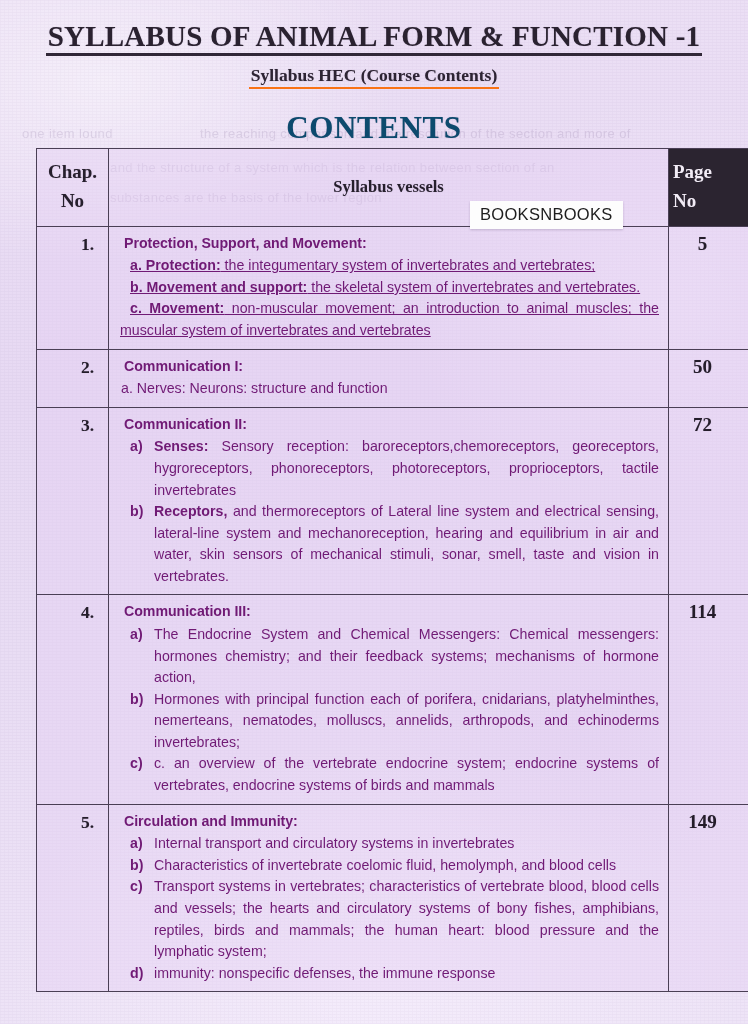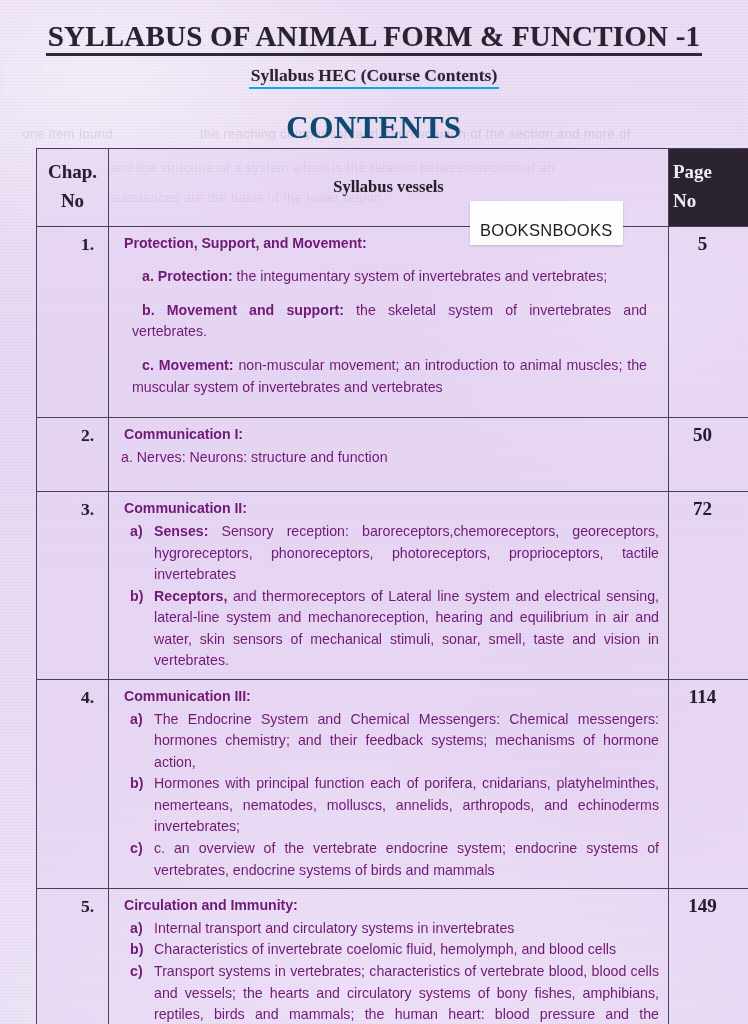--- a/index.html
+++ b/index.html
@@ -58,21 +58,21 @@
     padding: 0 2px 1px 2px;
     line-height: 1.12;
     text-shadow: 0 0 1px rgba(60,40,80,0.30);
   }
   .doc-subtitle {
     font-family: "Liberation Serif", serif;
     font-weight: bold;
     font-size: 17.5px;
     color: #2d2433;
     display: inline-block;
-    border-bottom: 2px solid #0ea5e9;
+    border-bottom: 2px solid #f97316;
     padding: 0 2px 1px 2px;
     margin-top: 9px;
     text-shadow: 0 0 1px rgba(60,40,80,0.25);
   }
   .contents-heading {
     font-family: "Liberation Serif", serif;
     font-weight: bold;
     font-size: 31px;
     color: #0c4a6e;
     letter-spacing: 0.6px;
@@ -153,21 +153,21 @@
     font-size: 14.2px;
     color: #701a75;
     line-height: 1.52;
   }
   .sec-head {
     font-weight: bold;
     margin: 0 0 1px 4px;
     letter-spacing: -0.05px;
   }
   .plain {
-    margin: 0 0 16px 1px;
+    margin: 0 0 0 1px;
   }
 
   
   ul.items {
     list-style: none;
     margin: 0;
     padding: 0;
   }
   ul.items > li {
     position: relative;
@@ -183,37 +183,38 @@
   }
   ul.items > li .lead { font-weight: bold; }
 
   
   ul.inline-items {
     list-style: none;
     margin: 0;
     padding: 0;
   }
   ul.inline-items > li {
-    margin: 12px;
+    margin: 0;
     text-align: justify;
     text-indent: 10px;
+    text-decoration: underline;
   }
   ul.inline-items > li .lead { font-weight: bold; }
 
   
   .watermark {
     position: absolute;
     left: 470px;
     top: 201px;
     background: #fdfdfd;
     color: #1d1d1d;
     font-family: "Liberation Sans", sans-serif;
     font-size: 16.5px;
     letter-spacing: 0.3px;
-    padding: 20px 10px 5px 10px;
+    padding: 4px 10px 5px 10px;
     z-index: 9;
     box-shadow: 0 1px 2px rgba(60,40,80,0.22);
   }
 
   
   .ghost {
     position: absolute;
     color: rgba(110,85,135,0.16);
     font-family: "Liberation Sans", sans-serif;
     font-size: 13px;

